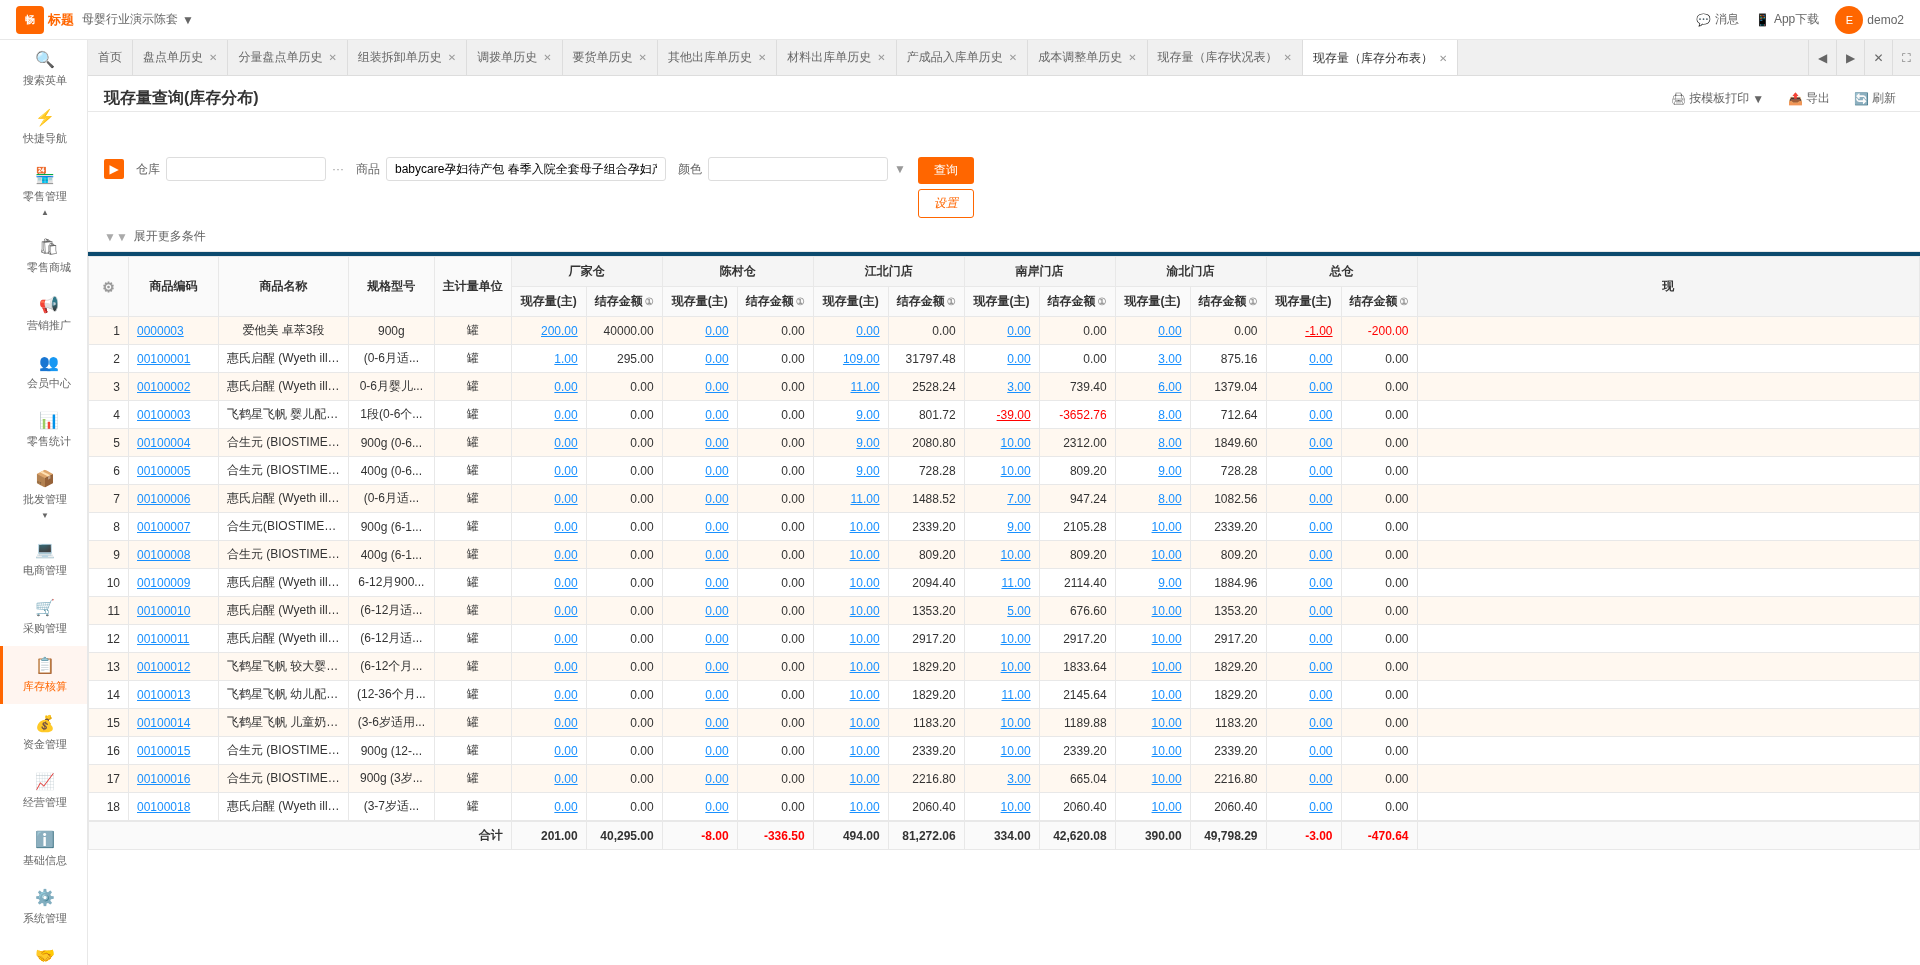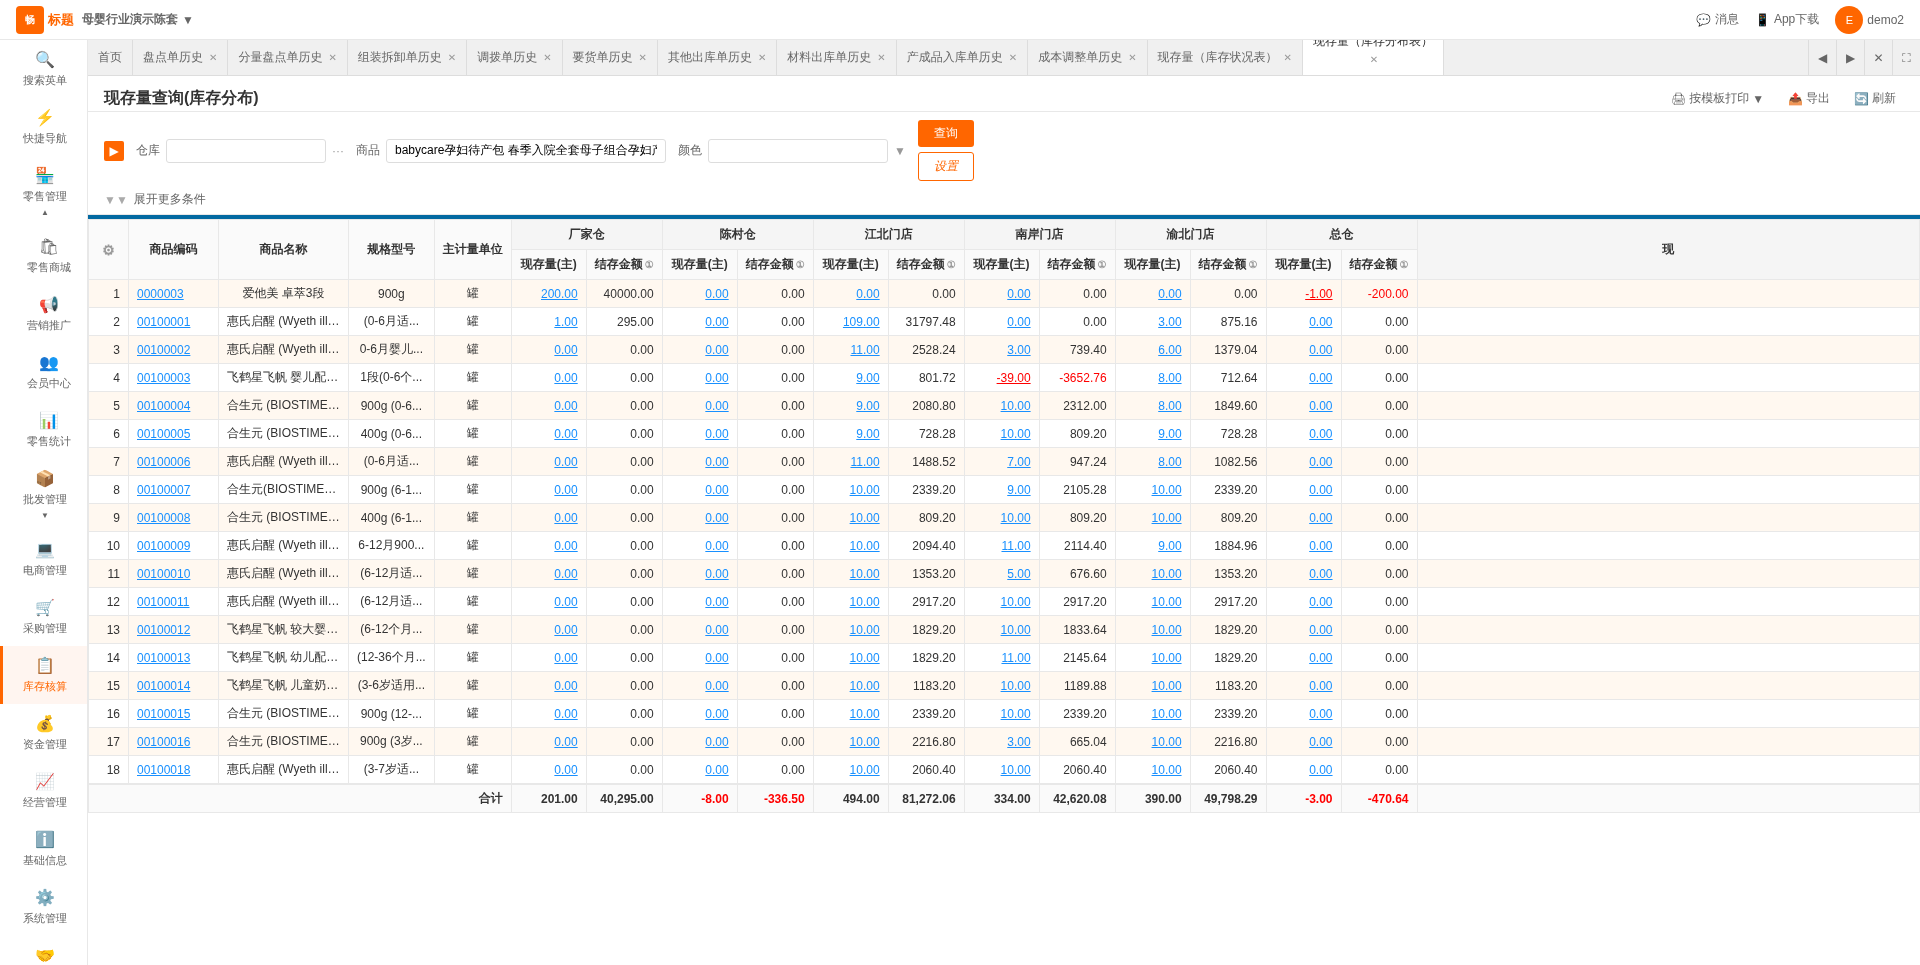--- a/index.html
+++ b/index.html
@@ -14,21 +14,21 @@
       justify-content: space-between;
       padding: 0 16px;
       border-bottom: 1px solid #e8e8e8;
       position: fixed;
       top: 0; left: 0; right: 0;
       z-index: 100;
     }
     .top-bar-left { display: flex; align-items: center; gap: 8px; }
     .logo { display: flex; align-items: center; gap: 4px; color: #ff6600; font-weight: bold; font-size: 13px; }
     .logo-icon { width: 28px; height: 28px; background: #ff6600; border-radius: 4px; display: flex; align-items: center; justify-content: center; color: #fff; font-size: 10px; }
-    .breadcrumb-selector { display: flex; align-items: center; gap: 4px; color: #666; font-size: 12px; cursor: pointer; font-weight: bold; }
+    .breadcrumb-selector { display: flex; align-items: center; gap: 4px; color: #666; font-size: 12px; cursor: pointer; }
     .top-bar-right { display: flex; align-items: center; gap: 16px; }
     .top-right-item { display: flex; align-items: center; gap: 4px; color: #666; cursor: pointer; font-size: 12px; }
     .avatar { width: 28px; height: 28px; border-radius: 50%; background: #ff6600; display: flex; align-items: center; justify-content: center; color: #fff; font-size: 11px; }
 
     
     .sidebar {
       position: fixed;
       top: 40px; left: 0; bottom: 0;
       width: 88px;
       background: #fff;
@@ -74,31 +74,31 @@
       padding: 0 10px;
       height: 54px;
       white-space: nowrap;
       cursor: pointer;
       color: #666;
       font-size: 12px;
       border-right: 1px solid #ddd;
       background: #f0f0f0;
       position: relative;
     }
-    .tab-item.active { background: #fff; color: #333; border-top: 2px solid #ff6600; flex-direction: column; }
+    .tab-item.active { background: #fff; color: #333; border-top: 2px solid #ff6600; }
     .tab-item .tab-close { color: #999; font-size: 10px; margin-left: 2px; cursor: pointer; }
     .tab-nav-btns { display: flex; margin-left: auto; }
     .tab-nav-btn { width: 28px; height: 36px; display: flex; align-items: center; justify-content: center; cursor: pointer; color: #666; border-left: 1px solid #ddd; background: #f0f0f0; }
 
     
     .main {
       position: fixed;
       top: 76px;
       left: 88px; right: 0; bottom: 0;
-      background: #0369a1;
+      background: #0c4a6e;
       overflow: hidden;
       display: flex;
       flex-direction: column;
     }
 
     
     .page-header {
       background: #fff;
       padding: 10px 16px 0;
       border-bottom: 1px solid #e8e8e8;
@@ -368,21 +368,21 @@
     </div>
     <div class="filter-item">
       <span class="filter-label">商品</span>
       <input class="filter-input filter-input-wide" value="babycare孕妇待产包 春季入院全套母子组合孕妇产后冬季月子用品 22件套 ..." style="">
     </div>
     <div class="filter-item">
       <span class="filter-label">颜色</span>
       <input class="filter-input filter-input-color" value="" style="">
       <span style="cursor:pointer;color:#999;">▼</span>
     </div>
-    <div style="display:flex; flex-direction:column; gap:3px;">
+    <div style="display:flex; flex-direction:column; gap:3px;margin-top:37px;">
       <button class="btn-query">查询</button>
       <button class="btn-setting">设置</button>
     </div>
   </div>
   <div style="background:#fff; padding: 2px 16px 6px; display:flex; align-items:center; gap:6px; border-bottom: 1px solid #e8e8e8;">
     <span style="color:#aaa;">▼▼</span>
     <span class="filter-expand-row" style="color:#666; cursor:pointer;">展开更多条件</span>
   </div>
 
   <div class="table-section scrollbar-x">

